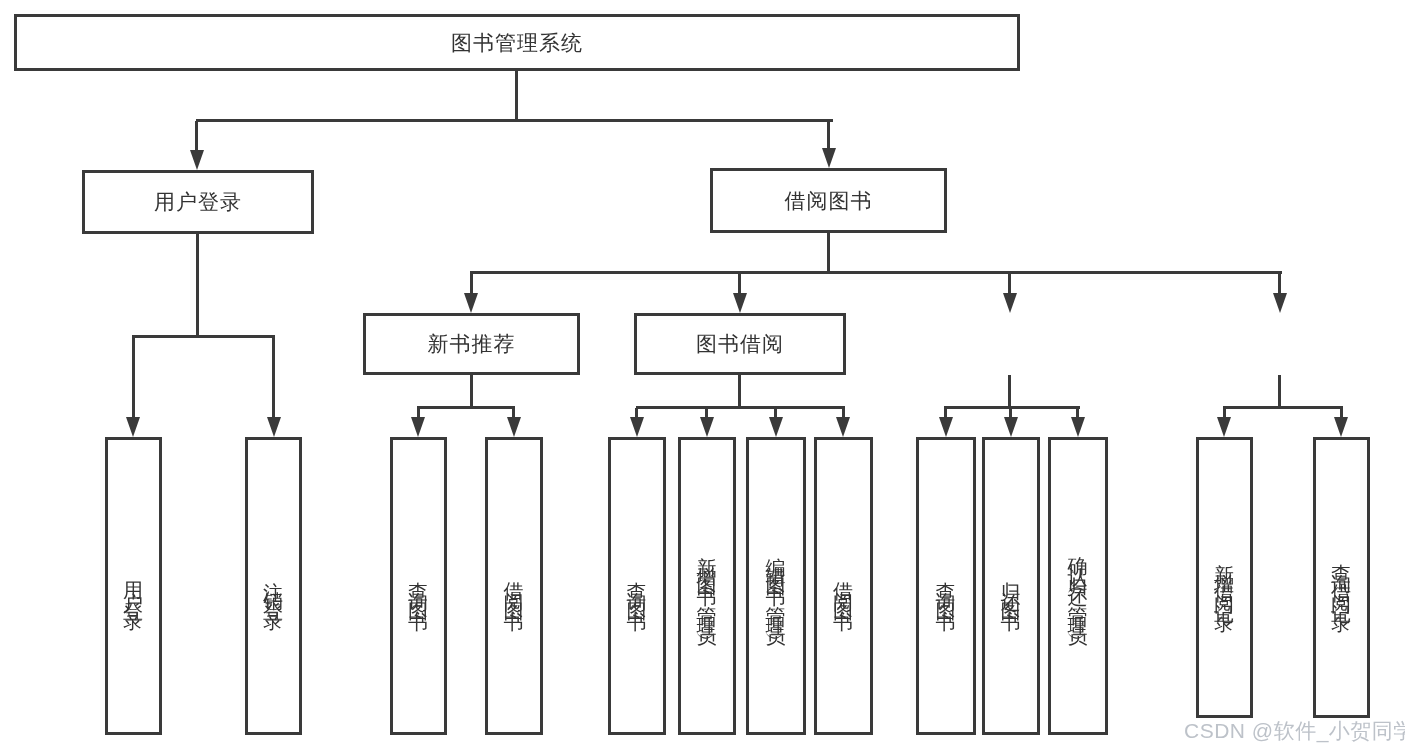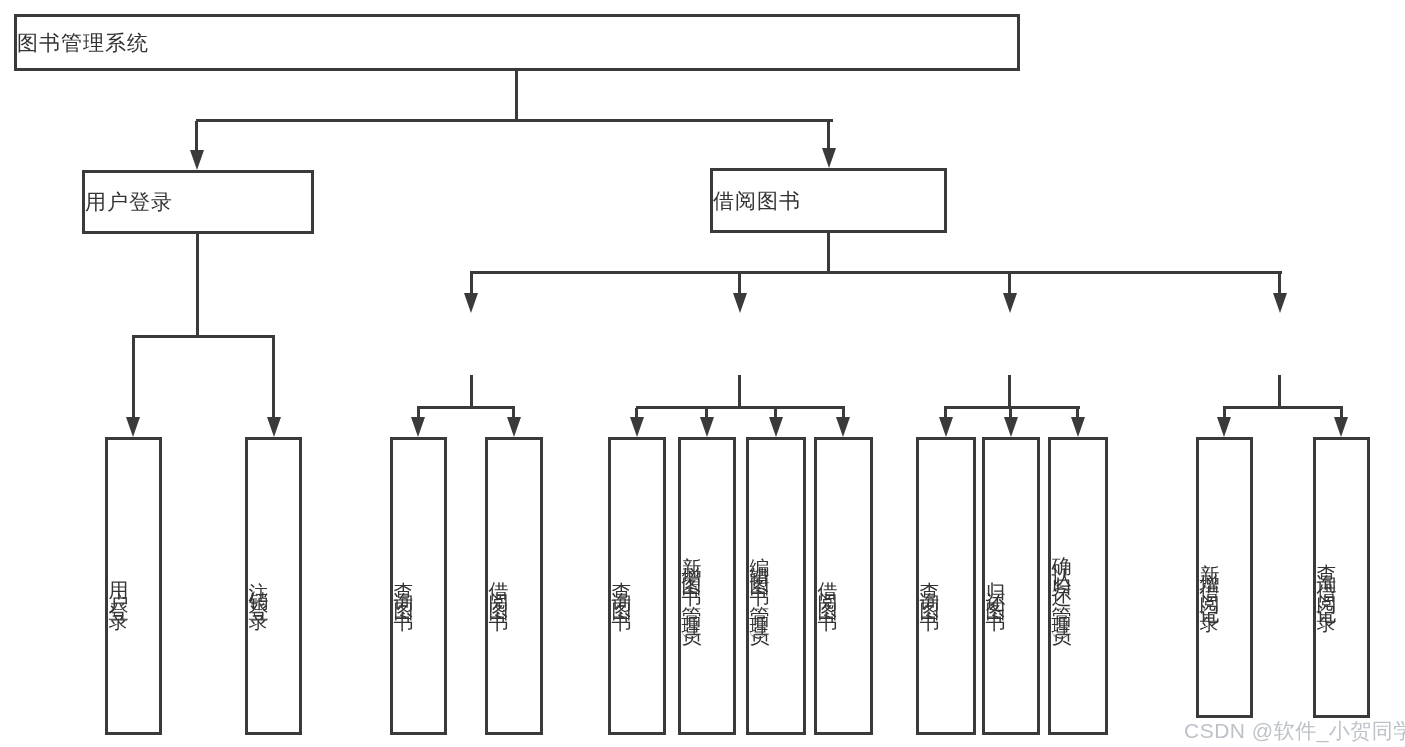--- a/index.html
+++ b/index.html
@@ -4,21 +4,21 @@
 <style>
   html,body{margin:0;padding:0;background:#ffffff;}
   .stage{
     position:relative;width:1405px;height:747px;background:var(--bg,#fff);
     font-family:"Liberation Sans","DejaVu Sans",sans-serif;color:var(--text,#333);
     overflow:hidden;
   }
   .box{
     position:absolute;box-sizing:border-box;background:#fff;
     border:3px solid var(--line,#3a3a3a);
-    display:flex;align-items:center;
+    display:flex;align-items:center;justify-content:center;
     font-size:21px;letter-spacing:1px;z-index:2;
   }
   .vbox{font-size:20px;}
   .vbox .lbl{
     writing-mode:vertical-rl;text-orientation:mixed;
     letter-spacing:10px;line-height:1.1;white-space:nowrap;
   }
   .hline,.vline{position:absolute;background:var(--line,#3a3a3a);z-index:1;}
   .hline{height:3px;}
   .vline{width:3px;}
@@ -66,20 +66,26 @@
   <div class="hline" style="left:470px;top:271px;width:812px;"></div>
   <div class="vline" style="left:470px;top:274px;height:20px;"></div>
   <div class="arrow" style="left:464px;top:293px;"></div>
   <div class="vline" style="left:738px;top:274px;height:20px;"></div>
   <div class="arrow" style="left:733px;top:293px;"></div>
   <div class="vline" style="left:1008px;top:274px;height:20px;"></div>
   <div class="arrow" style="left:1003px;top:293px;"></div>
   <div class="vline" style="left:1278px;top:274px;height:20px;"></div>
   <div class="arrow" style="left:1273px;top:293px;"></div>
 
+  <div class="box" style="left:363px;top:313px;width:217px;height:62px;">
+    <span class="lbl">新书推荐</span>
+  </div>
+  <div class="box" style="left:634px;top:313px;width:212px;height:62px;">
+    <span class="lbl">图书借阅</span>
+  </div>
 
   <div class="vline" style="left:470px;top:375px;height:33px;"></div>
   <div class="hline" style="left:417px;top:406px;width:98px;"></div>
   <div class="vline" style="left:417px;top:408px;height:11px;"></div>
   <div class="arrow" style="left:411px;top:417px;"></div>
   <div class="vline" style="left:512px;top:408px;height:11px;"></div>
   <div class="arrow" style="left:507px;top:417px;"></div>
 
   <div class="vline" style="left:738px;top:375px;height:33px;"></div>
   <div class="hline" style="left:636px;top:406px;width:209px;"></div>

